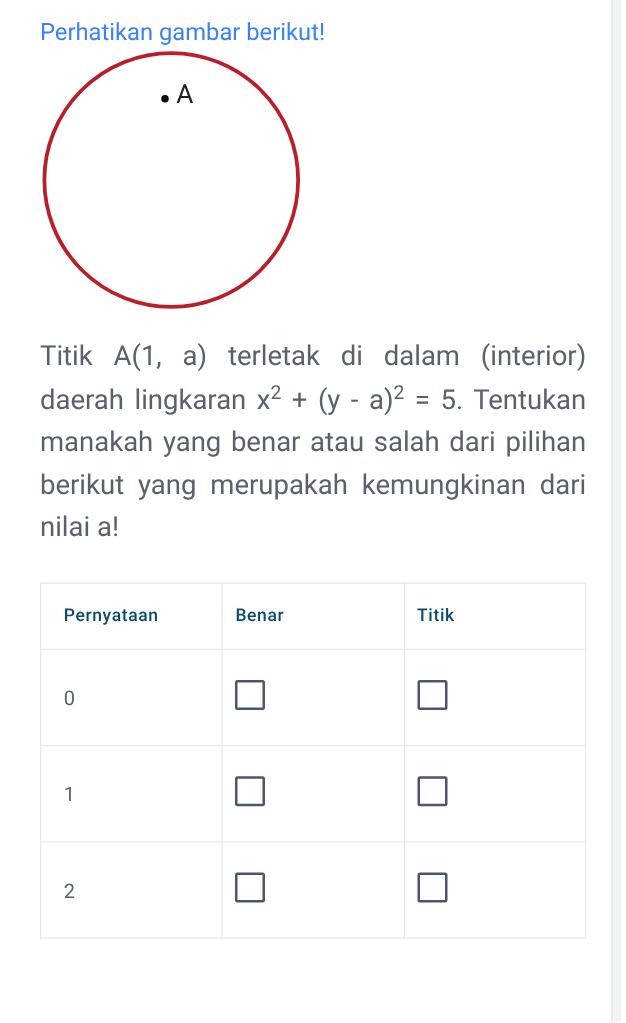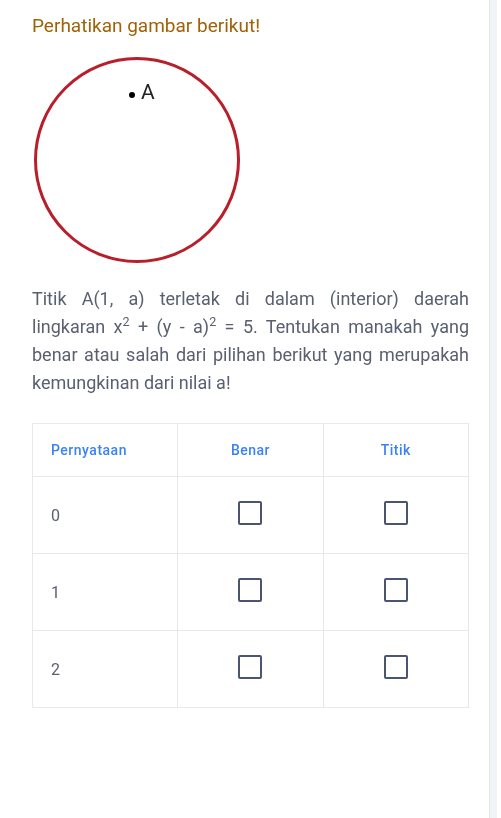--- a/index.html
+++ b/index.html
@@ -7,22 +7,22 @@
     font-family: -apple-system, BlinkMacSystemFont, "Segoe UI", Roboto, sans-serif;
     background: #ffffff;
     width: 501px;
     height: 818px;
     padding: 12px 32px 12px 32px;
     color: #474c59;
     position: relative;
   }
   .instruction {
     font-size: 19px;
-    color: #a16207;
-    margin-bottom: 16px;
+    color: #3b82f6;
+    margin-bottom: 0;
     line-height: 1.5;
   }
   .circle-figure {
     width: 206px;
     height: 206px;
     border: 3px solid #b81f2a;
     border-radius: 50%;
     position: relative;
     margin-bottom: 22px;
     margin-left: 2px;
@@ -38,42 +38,42 @@
   }
   .point-label {
     position: absolute;
     top: 20px;
     left: 104px;
     font-size: 21px;
     color: #222;
     font-weight: 400;
   }
   .question-text {
-    font-size: 18px;
+    font-size: 22px;
     color: #5a6070;
     line-height: 1.55;
     text-align: justify;
     margin-bottom: 26px;
   }
   .sup { font-size: 0.7em; vertical-align: super; }
   table {
     border-collapse: collapse;
     width: 100%;
     table-layout: fixed;
   }
   th, td {
     border: 1px solid #e6e8ec;
-    text-align: center;
+    text-align: left;
     vertical-align: middle;
   }
   th {
     padding: 18px 10px;
     font-size: 14px;
     font-weight: 500;
-    color: #3b82f6;
+    color: #0c4a6e;
     letter-spacing: 0.5px;
   }
   th:first-child { text-align: left; padding-left: 18px; }
   td {
     padding: 24px 10px;
     font-size: 16px;
     color: #5a6070;
   }
   td:first-child { text-align: left; padding-left: 18px; }
   .checkbox {

